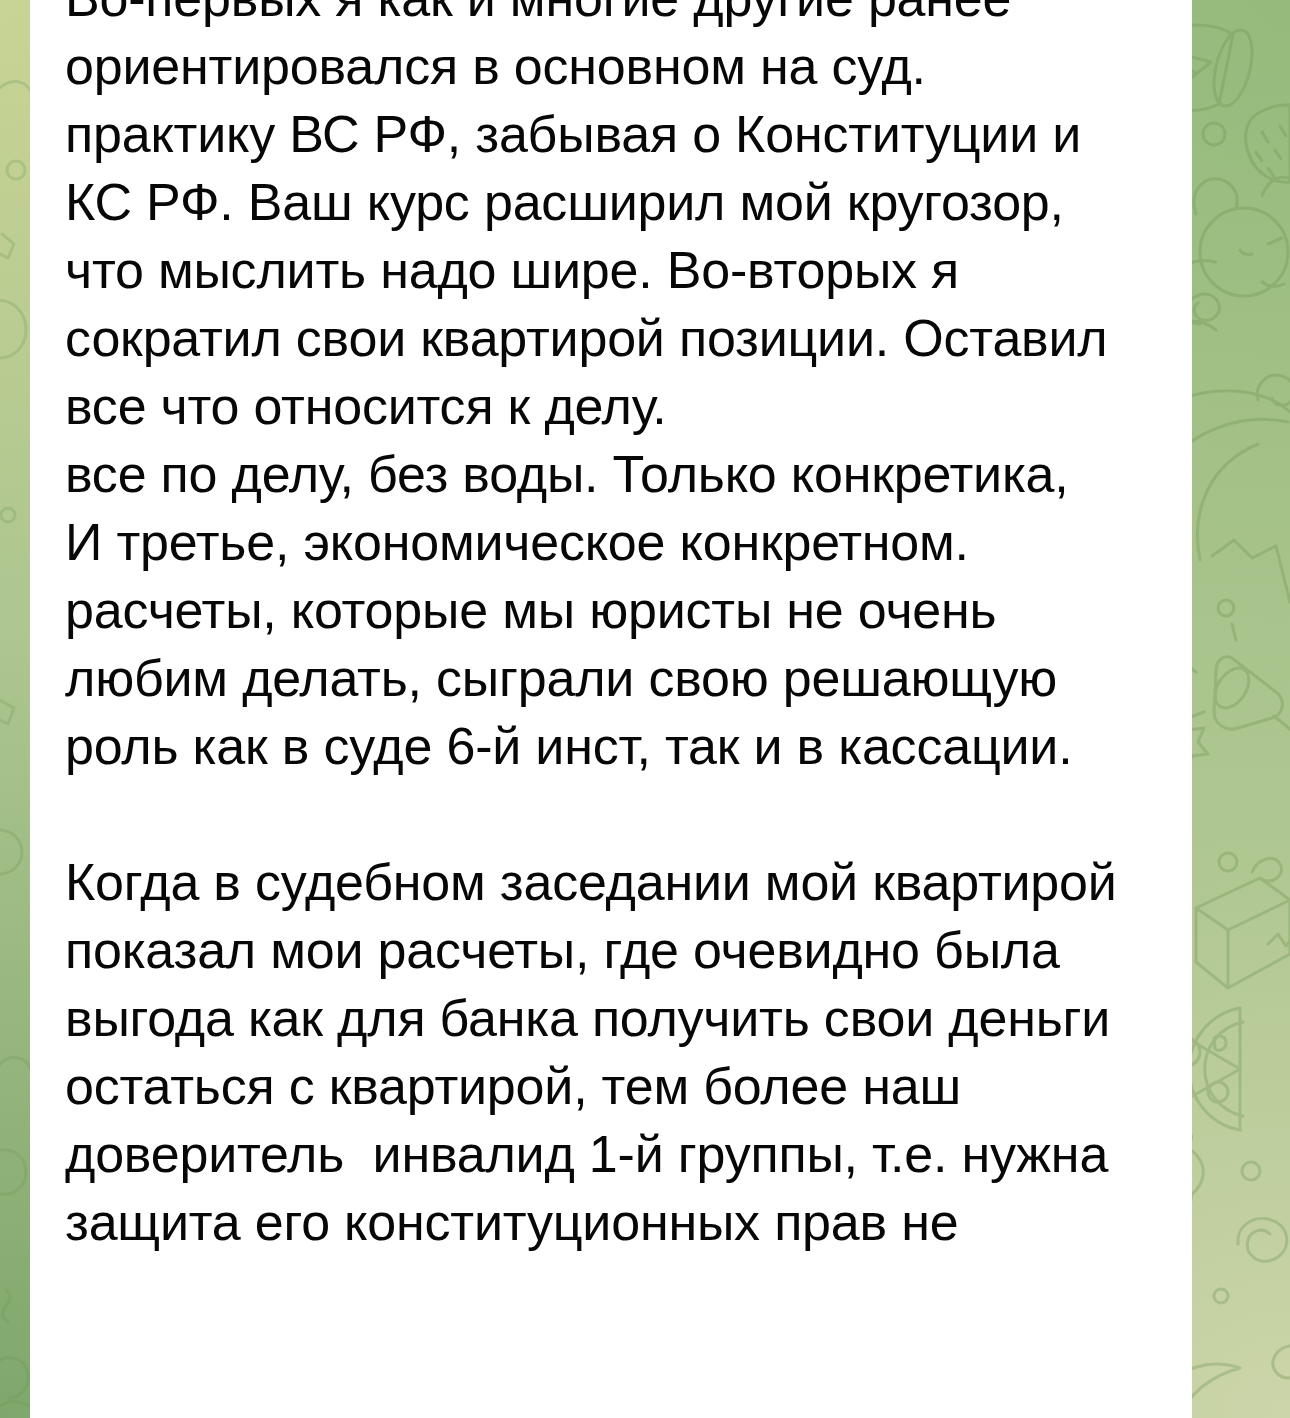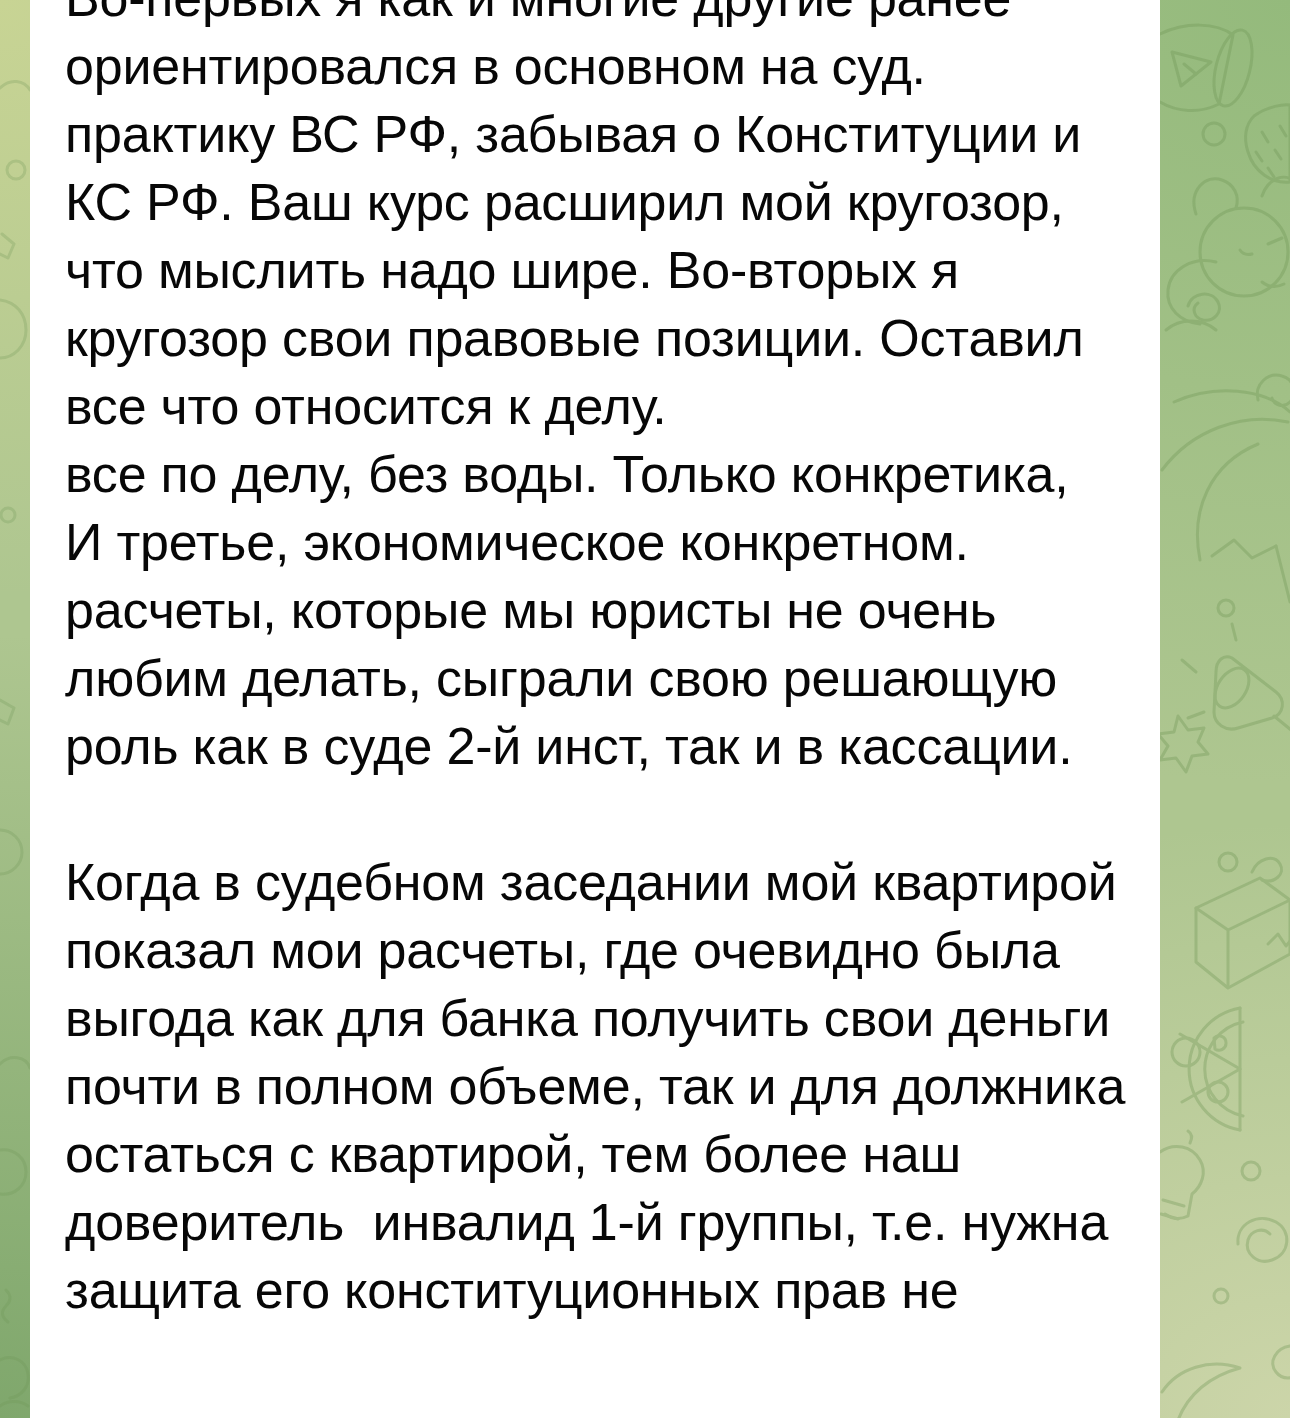--- a/index.html
+++ b/index.html
@@ -19,20 +19,21 @@
       radial-gradient(90% 70% at 0% 0%, var(--bg-top-left) 0%, rgba(200,212,148,0) 60%),
       radial-gradient(90% 70% at 100% 100%, var(--bg-bottom-right) 0%, rgba(204,213,169,0) 60%),
       radial-gradient(115% 85% at 100% 0%, var(--bg-top-right) 0%, rgba(148,186,124,0) 65%),
       radial-gradient(115% 85% at 0% 100%, var(--bg-bottom-left) 0%, rgba(127,167,108,0) 65%),
       #aec690;
   }
   .doodles{position:absolute;left:0;top:0;width:1290px;height:1418px;color:var(--doodle-stroke);}
   .bubble{
     position:absolute;left:30px;top:0;width:1130px;height:1418px;
     background:var(--bubble-bg);
+    padding-left:32px;
   }
   .msg-text{position:absolute;left:35px;top:-36px;}
   .msg-line{
     font-size:52px;line-height:68px;min-height:68px;white-space:pre;
     color:var(--message-text);letter-spacing:-0.2px;
   }
 </style>
 </head>
 <body>
 
@@ -126,31 +127,30 @@
     </g>
   </svg>
 
   <div class="bubble">
     <div class="msg-text">
         <div class="msg-line">Во-первых я как и многие другие ранее</div>
         <div class="msg-line">ориентировался в основном на суд.</div>
         <div class="msg-line">практику ВС РФ, забывая о Конституции и</div>
         <div class="msg-line">КС РФ. Ваш курс расширил мой кругозор,</div>
         <div class="msg-line">что мыслить надо шире. Во-вторых я</div>
-        <div class="msg-line">кругозор свои правовые позиции. Оставил</div>
+        <div class="msg-line">сократил свои квартирой позиции. Оставил</div>
         <div class="msg-line">все что относится к делу.</div>
         <div class="msg-line">все по делу, без воды. Только конкретика,</div>
         <div class="msg-line">И третье, экономическое конкретном.</div>
         <div class="msg-line">расчеты, которые мы юристы не очень</div>
         <div class="msg-line">любим делать, сыграли свою решающую</div>
-        <div class="msg-line">роль как в суде 2-й инст, так и в кассации.</div>
+        <div class="msg-line">роль как в суде 6-й инст, так и в кассации.</div>
         <div class="msg-line"></div>
         <div class="msg-line">Когда в судебном заседании мой квартирой</div>
         <div class="msg-line">показал мои расчеты, где очевидно была</div>
         <div class="msg-line">выгода как для банка получить свои деньги</div>
-        <div class="msg-line">почти в полном объеме, так и для должника</div>
         <div class="msg-line">остаться с квартирой, тем более наш</div>
         <div class="msg-line">доверитель  инвалид 1-й группы, т.е. нужна</div>
         <div class="msg-line">защита его конституционных прав не</div>
       </div>
   </div>
 
 </div>
 
 </body></html>

